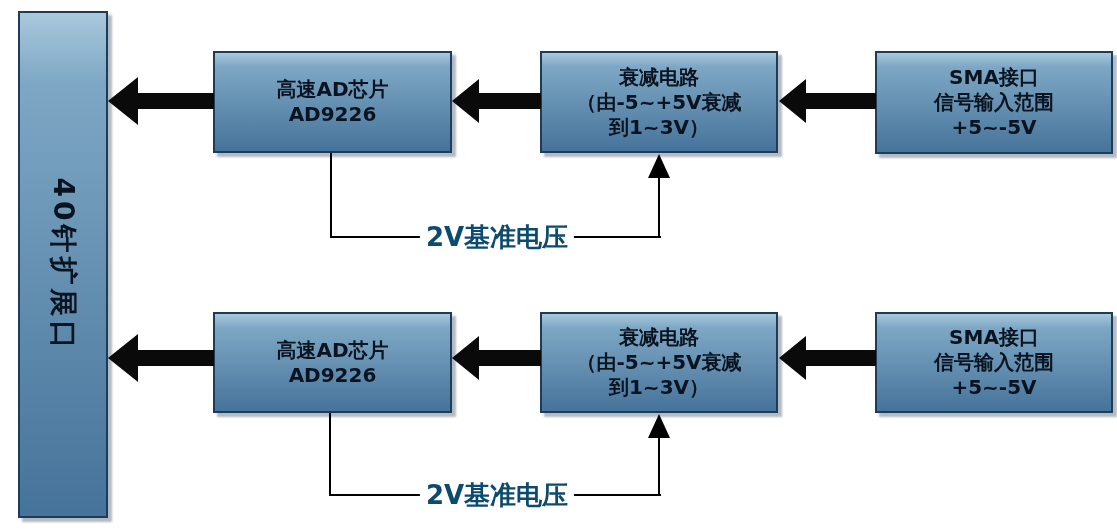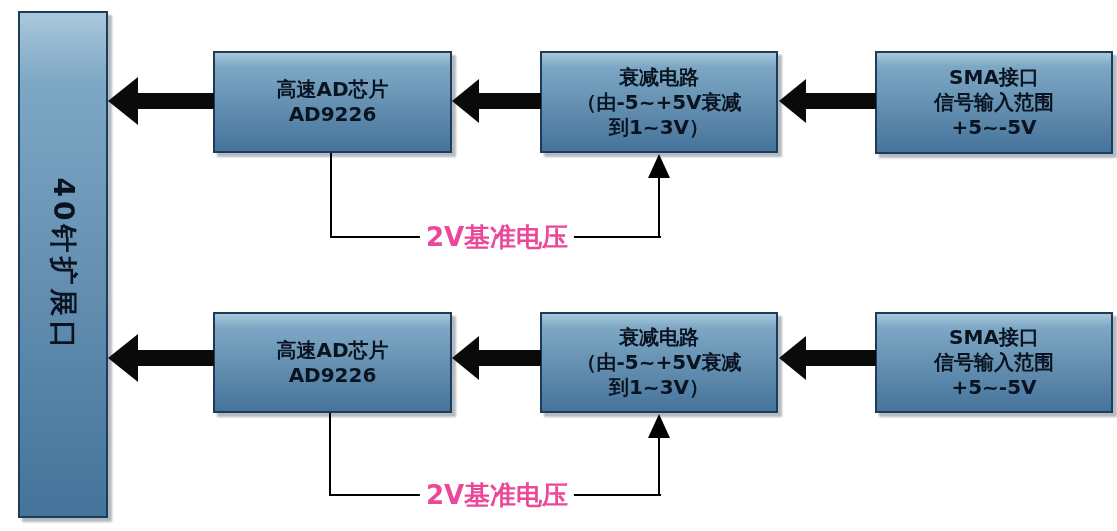--- a/index.html
+++ b/index.html
@@ -28,21 +28,21 @@
   .shaft{position:absolute; height:16px; background:var(--arrow);}
   .lhead{position:absolute; width:0; height:0;
     border-top:24px solid transparent; border-bottom:24px solid transparent; border-right:30px solid var(--arrow);}
   .lhead.sm{border-top-width:22px; border-bottom-width:22px; border-right-width:27px;}
   .tl{position:absolute; background:var(--line);}
   .uphead{position:absolute; width:0; height:0;
     border-left:11px solid transparent; border-right:11px solid transparent; border-bottom:24px solid var(--line);}
   .ref-label{
     position:absolute; transform:translate(-50%,-50%);
     background:var(--background); padding:0 6px;
-    font-size:26px; font-weight:bold; color:#ec4899; white-space:nowrap;
+    font-size:26px; font-weight:bold; color:#0c4a6e; white-space:nowrap;
   }
 </style>
 </head>
 <body>
 
 <div class="canvas">
 
   <div class="box" style="left:18px;top:11px;width:90px;height:507px">
     <div class="vtext">40针扩展口</div>
   </div>

